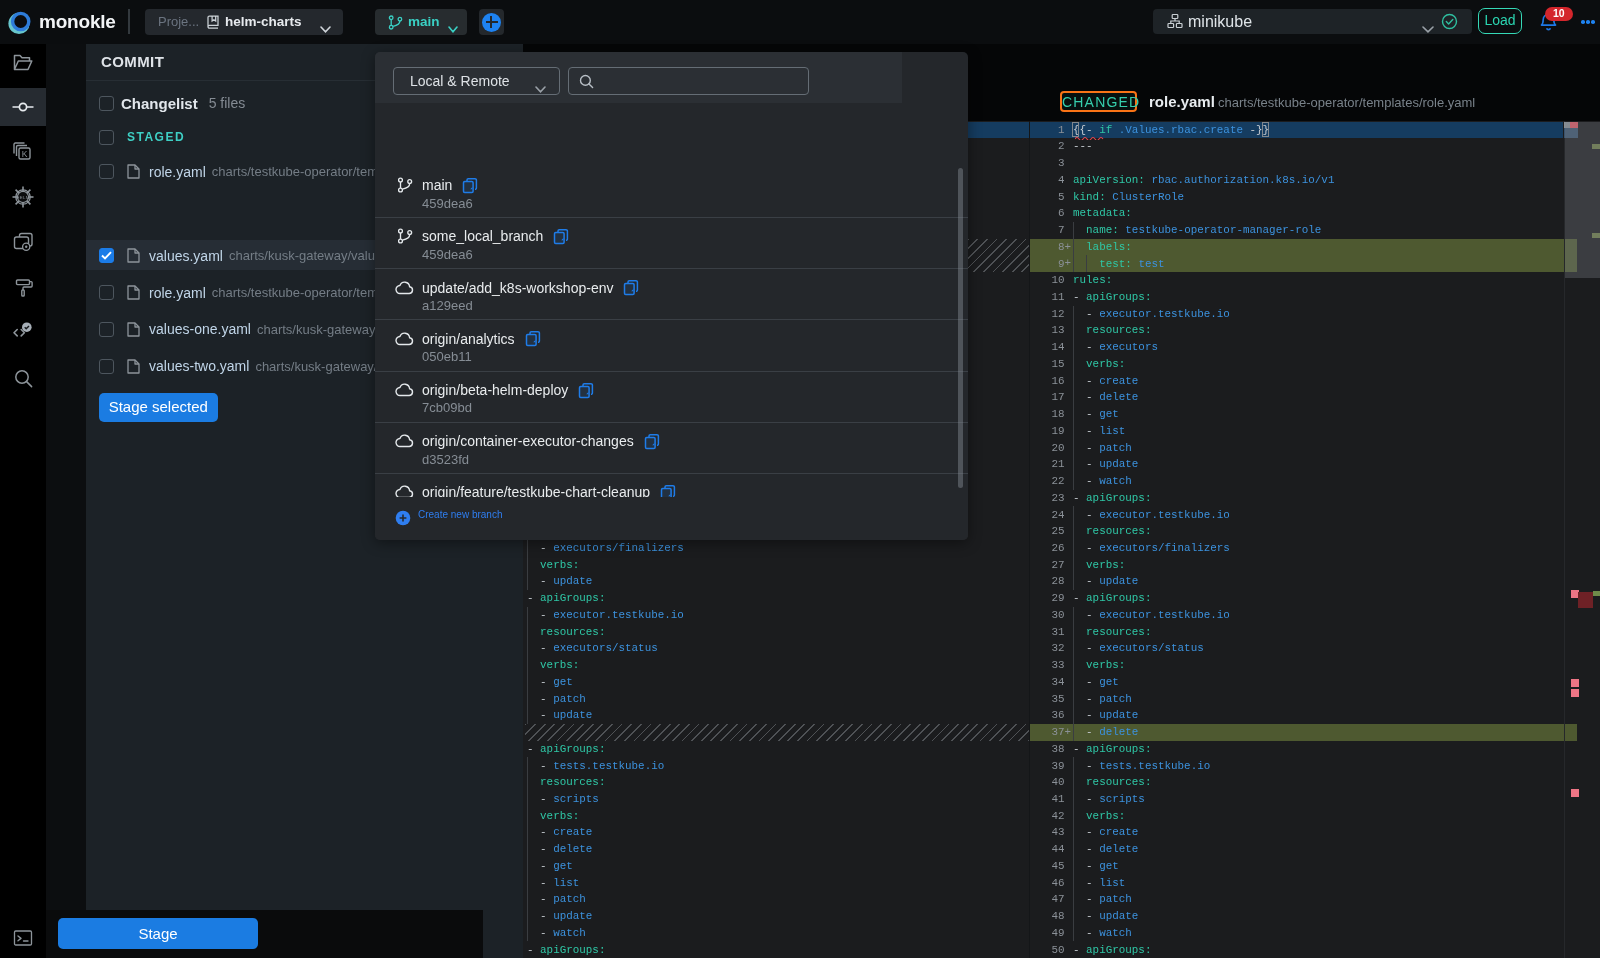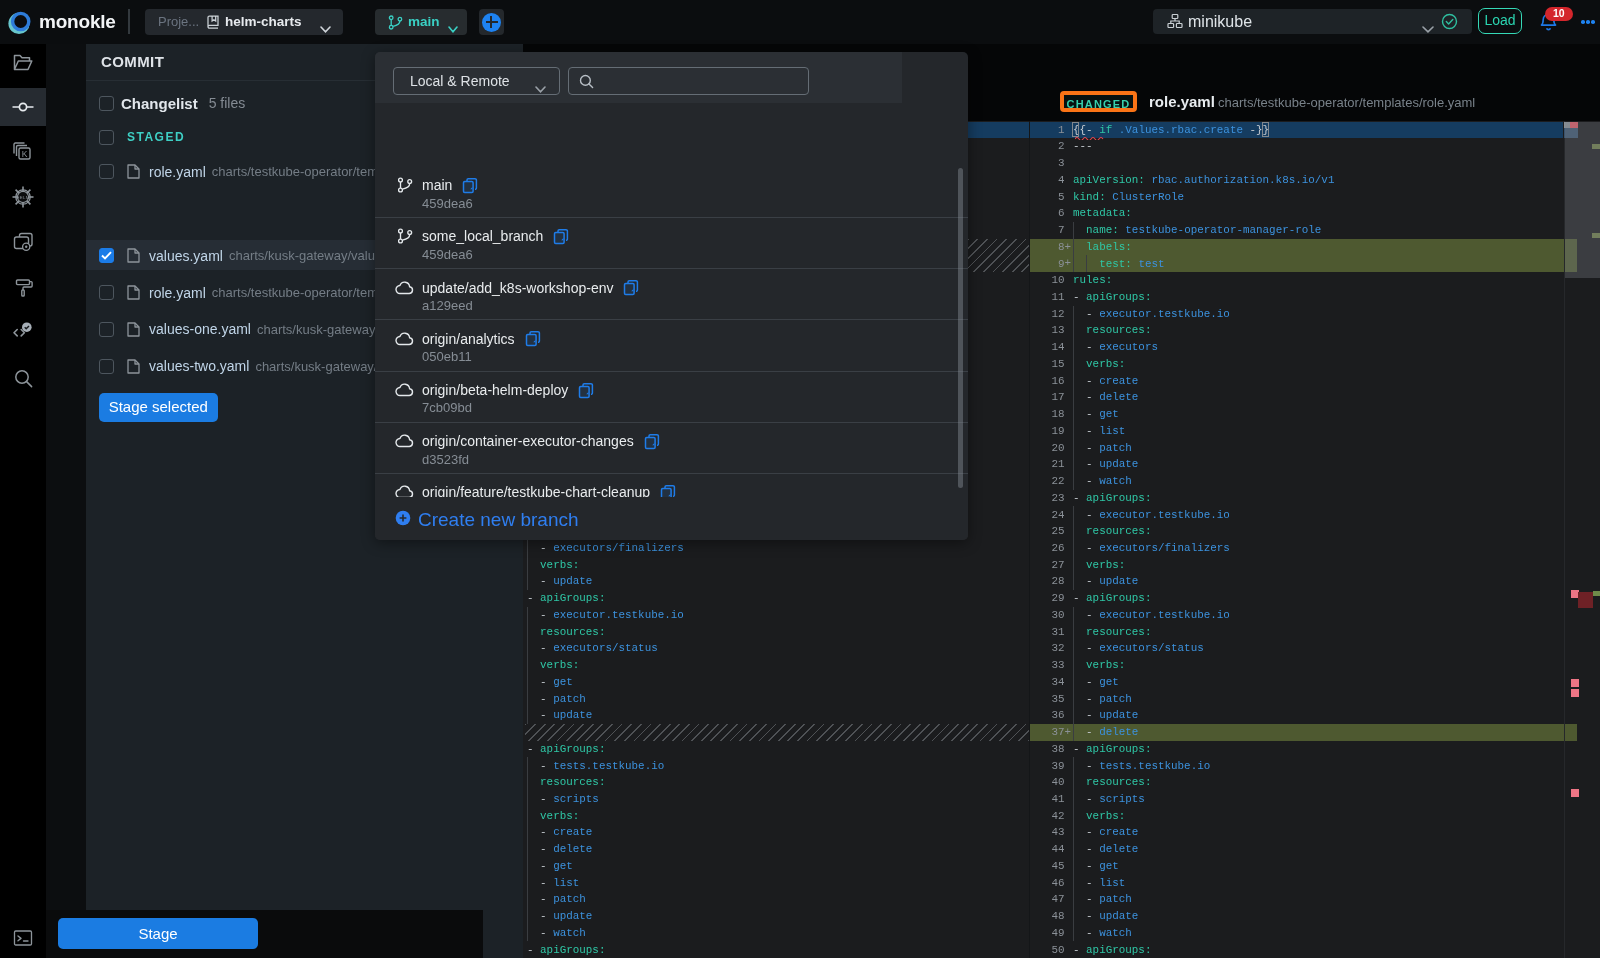--- a/index.html
+++ b/index.html
@@ -82,21 +82,21 @@
 #dband .t { position:absolute; left:20px; top:12px; font-size:15px; font-weight:bold; color:#e9ecef; }
 #dlist { position:absolute; left:0; top:106px; width:593px; height:339px; overflow:hidden; }
 .ditem { position:absolute; left:20px; height:22px; display:flex; align-items:center; }
 .dico { width:19px; display:flex; justify-content:center; flex:0 0 auto; }
 .dname { margin-left:8px; font-size:14px; color:#e9ecee; white-space:nowrap; }
 .dcopy { margin-left:10px; height:17px; }
 .dsha { position:absolute; left:47px; font-size:13px; color:#868d95; }
 .ddiv { position:absolute; left:0; width:593px; height:1px; background:#3a3f45; }
 #dfoot { position:absolute; left:0; top:445px; width:593px; height:43px; background:#24272b; }
 #dfoot .ic { position:absolute; left:20px; top:13px; }
-#dfoot .t { position:absolute; left:43px; top:12px; font-size:19px; color:#2f7ef0; }
+#dfoot .t { position:absolute; left:43px; top:12px; font-size:10px; color:#2f7ef0; }
 #dscroll { position:absolute; left:583px; top:116px; width:4.5px; height:320px; background:rgba(140,148,156,0.42); border-radius:2.5px; }
 </style></head>
 <body>
 <div id="app">
   <div id="editor">
     <div id="edcode"></div>
   </div>
   <div id="edwrap" style="position:absolute;left:0;top:0;width:1600px;height:958px;pointer-events:none">
 <div class="abs" style="left:483px;top:121.63px;width:1080px;height:16.73px;background:#153c60"></div>
 <div class="abs" style="left:1030px;top:238.74px;width:547px;height:33.46px;background:#4e5930"></div>
@@ -332,21 +332,21 @@
 <div class="abs" style="left:1571.0px;top:590.0px;width:8.0px;height:8.0px;background:#ee7585"></div>
 <div class="abs" style="left:1578.0px;top:592.0px;width:15.0px;height:16.0px;background:#6e2126"></div>
 <div class="abs" style="left:1593.0px;top:591.0px;width:7.0px;height:4.5px;background:#6f8b4a"></div>
 <div class="abs" style="left:1571.0px;top:679.0px;width:8.0px;height:8.0px;background:#ee7585"></div>
 <div class="abs" style="left:1571.0px;top:689.0px;width:8.0px;height:7.5px;background:#ee7585"></div>
 <div class="abs" style="left:1571.0px;top:789.0px;width:8.0px;height:8.0px;background:#ee7585"></div>
 <div class="abs" style="left:1565px;top:122px;width:35px;height:156px;background:rgba(125,132,138,0.33)"></div>
   </div>
   <div id="edheadwrap">
     <div class="abs" style="left:483px;top:44px;width:1117px;height:77px;background:#050607"></div>
-    <div class="abs" style="left:1060px;top:90.5px;width:77px;height:21px;border:4px solid #f97316;border-radius:4px;background:rgba(54,207,173,0.05);color:#36cfad;font-size:11px;font-weight:bold;letter-spacing:1.2px;text-align:center;line-height:19px">CHANGED</div>
+    <div class="abs" style="left:1060px;top:90.5px;width:77px;height:21px;border:2px solid #f97316;border-radius:4px;background:rgba(54,207,173,0.05);color:#36cfad;font-size:14px;font-weight:normal;letter-spacing:1.2px;text-align:center;line-height:19px">CHANGED</div>
     <div class="abs" style="left:1149px;top:93px;font-size:15px;font-weight:bold;color:#e8ecef">role.yaml</div>
     <div class="abs" style="left:1218px;top:94.5px;font-size:13px;color:#79828a">charts/testkube-operator/templates/role.yaml</div>
   </div>
   <div id="topbar">
     <div id="logo"><svg width="34" height="36" viewBox="0 0 34 36" fill="none" style="">
           <circle cx="17" cy="18.4" r="10.6" fill="#68c6cc"></circle>
           <circle cx="18.7" cy="16.5" r="8.1" fill="#0b0d0f" stroke="#2e7cd9" stroke-width="3.4"></circle>
         </svg></div>
     <div id="brand">monokle</div>
     <div id="tbdiv"></div>

